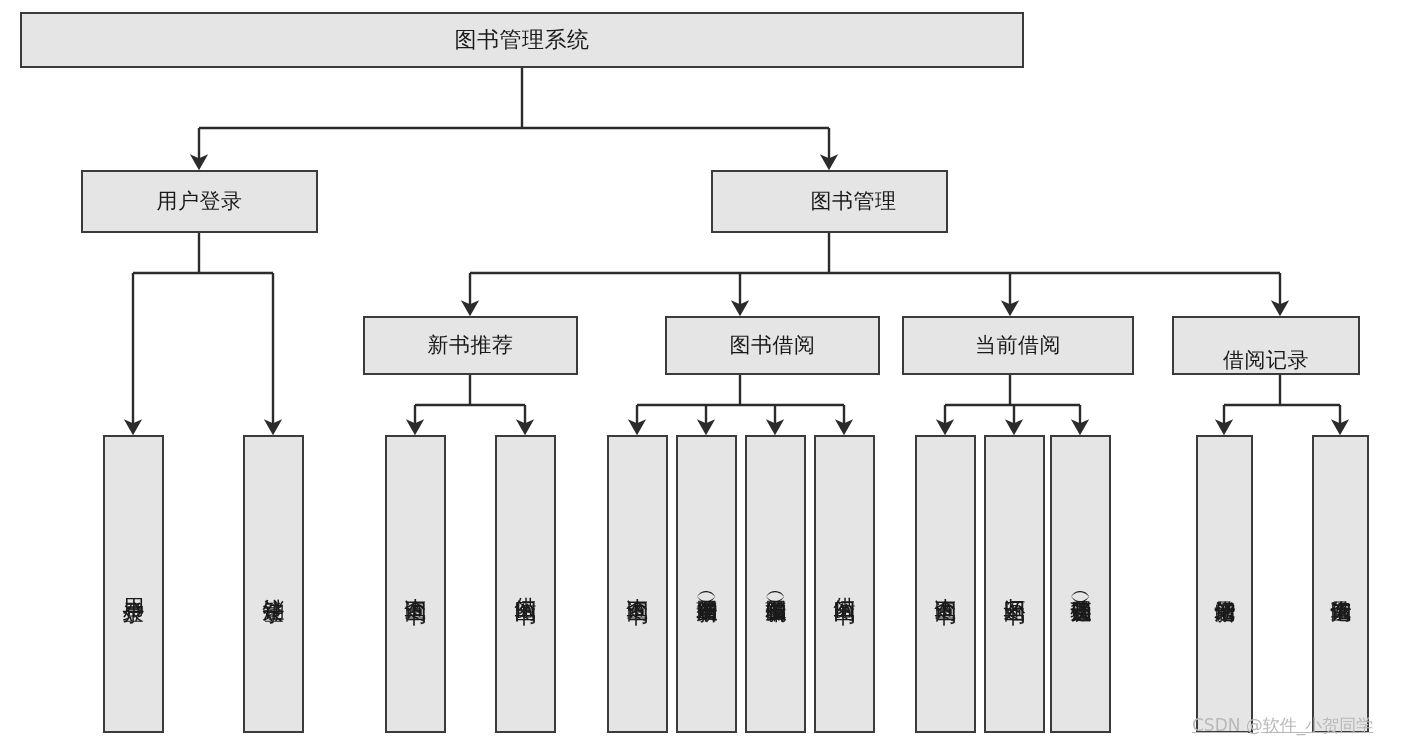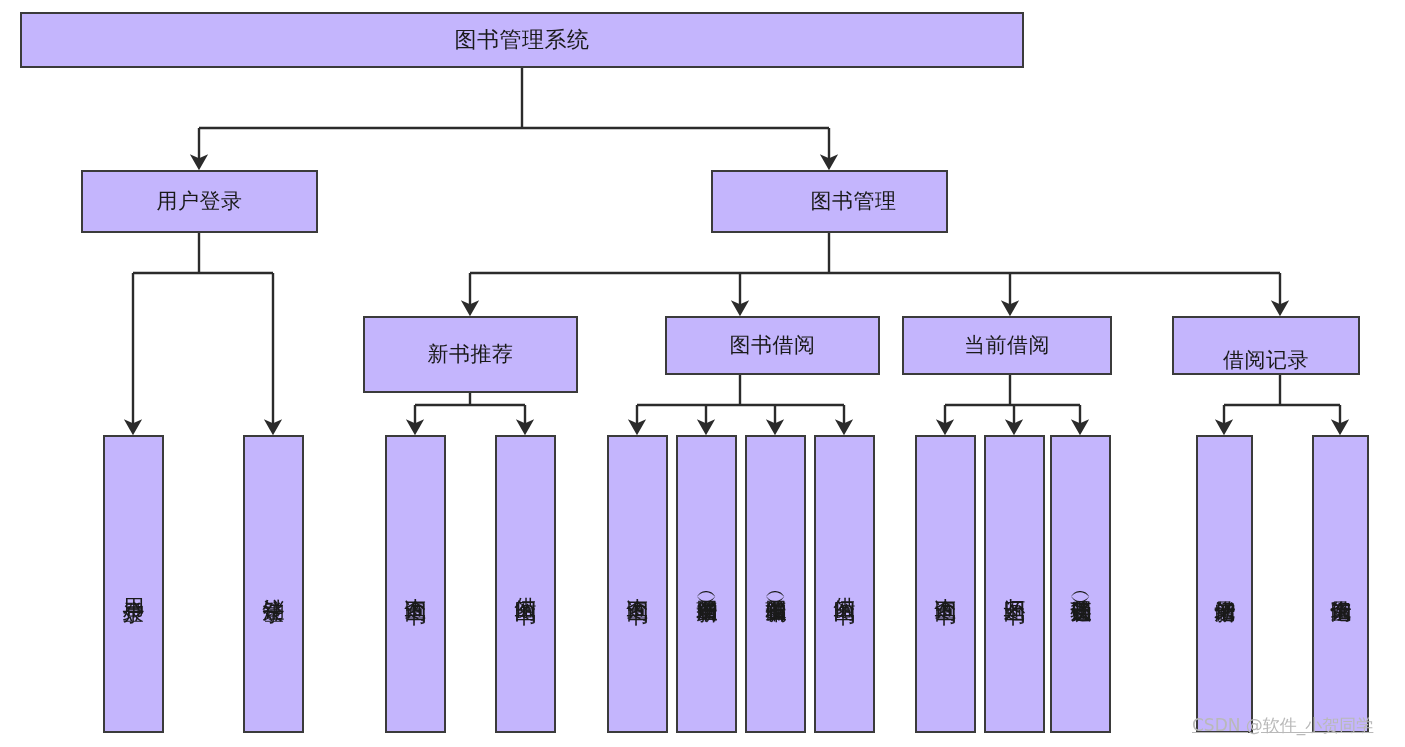--- a/index.html
+++ b/index.html
@@ -23,21 +23,21 @@
   svg#wires {
     position: absolute;
     left: 0; top: 0;
     width: 1405px;
     height: 747px;
     pointer-events: none;
   }
   .node {
     position: absolute;
     box-sizing: border-box;
-    background: #c4b5fd;
+    background: #e5e5e5;
     border: 2px solid #3b3b3b;
     display: flex;
     align-items: center;
     justify-content: center;
     color: #1a1a1a;
     z-index: 2;
   }
   .node-label {
     display: block;
     text-align: center;
@@ -142,29 +142,29 @@
   </div>
 
   <div class="node horiz" style="left:81px; top:170px; width:237px; height:63px;">
     <span class="node-label">用户登录</span>
   </div>
 
   <div class="node horiz" style="left:711px; top:170px; width:237px; height:63px;padding-left:48px;">
     <span class="node-label">图书管理</span>
   </div>
 
-  <div class="node horiz" style="left:363px; top:316px; width:215px; height:77px;">
+  <div class="node horiz" style="left:363px; top:316px; width:215px; height:59px;">
     <span class="node-label">新书推荐</span>
   </div>
 
   <div class="node horiz" style="left:633px; top:316px; width:215px; height:59px;margin-left:32px;">
     <span class="node-label">图书借阅</span>
   </div>
 
-  <div class="node horiz" style="left:902px; top:316px; width:210px; height:59px;">
+  <div class="node horiz" style="left:902px; top:316px; width:232px; height:59px;">
     <span class="node-label">当前借阅</span>
   </div>
 
   <div class="node horiz" style="left:1172px; top:316px; width:188px; height:59px;align-items:flex-end;">
     <span class="node-label">借阅记录</span>
   </div>
 
   <div class="node vert" style="left:103px; top:435px; width:61px; height:298px;">
     <span class="node-label">用户登录</span>
   </div>

